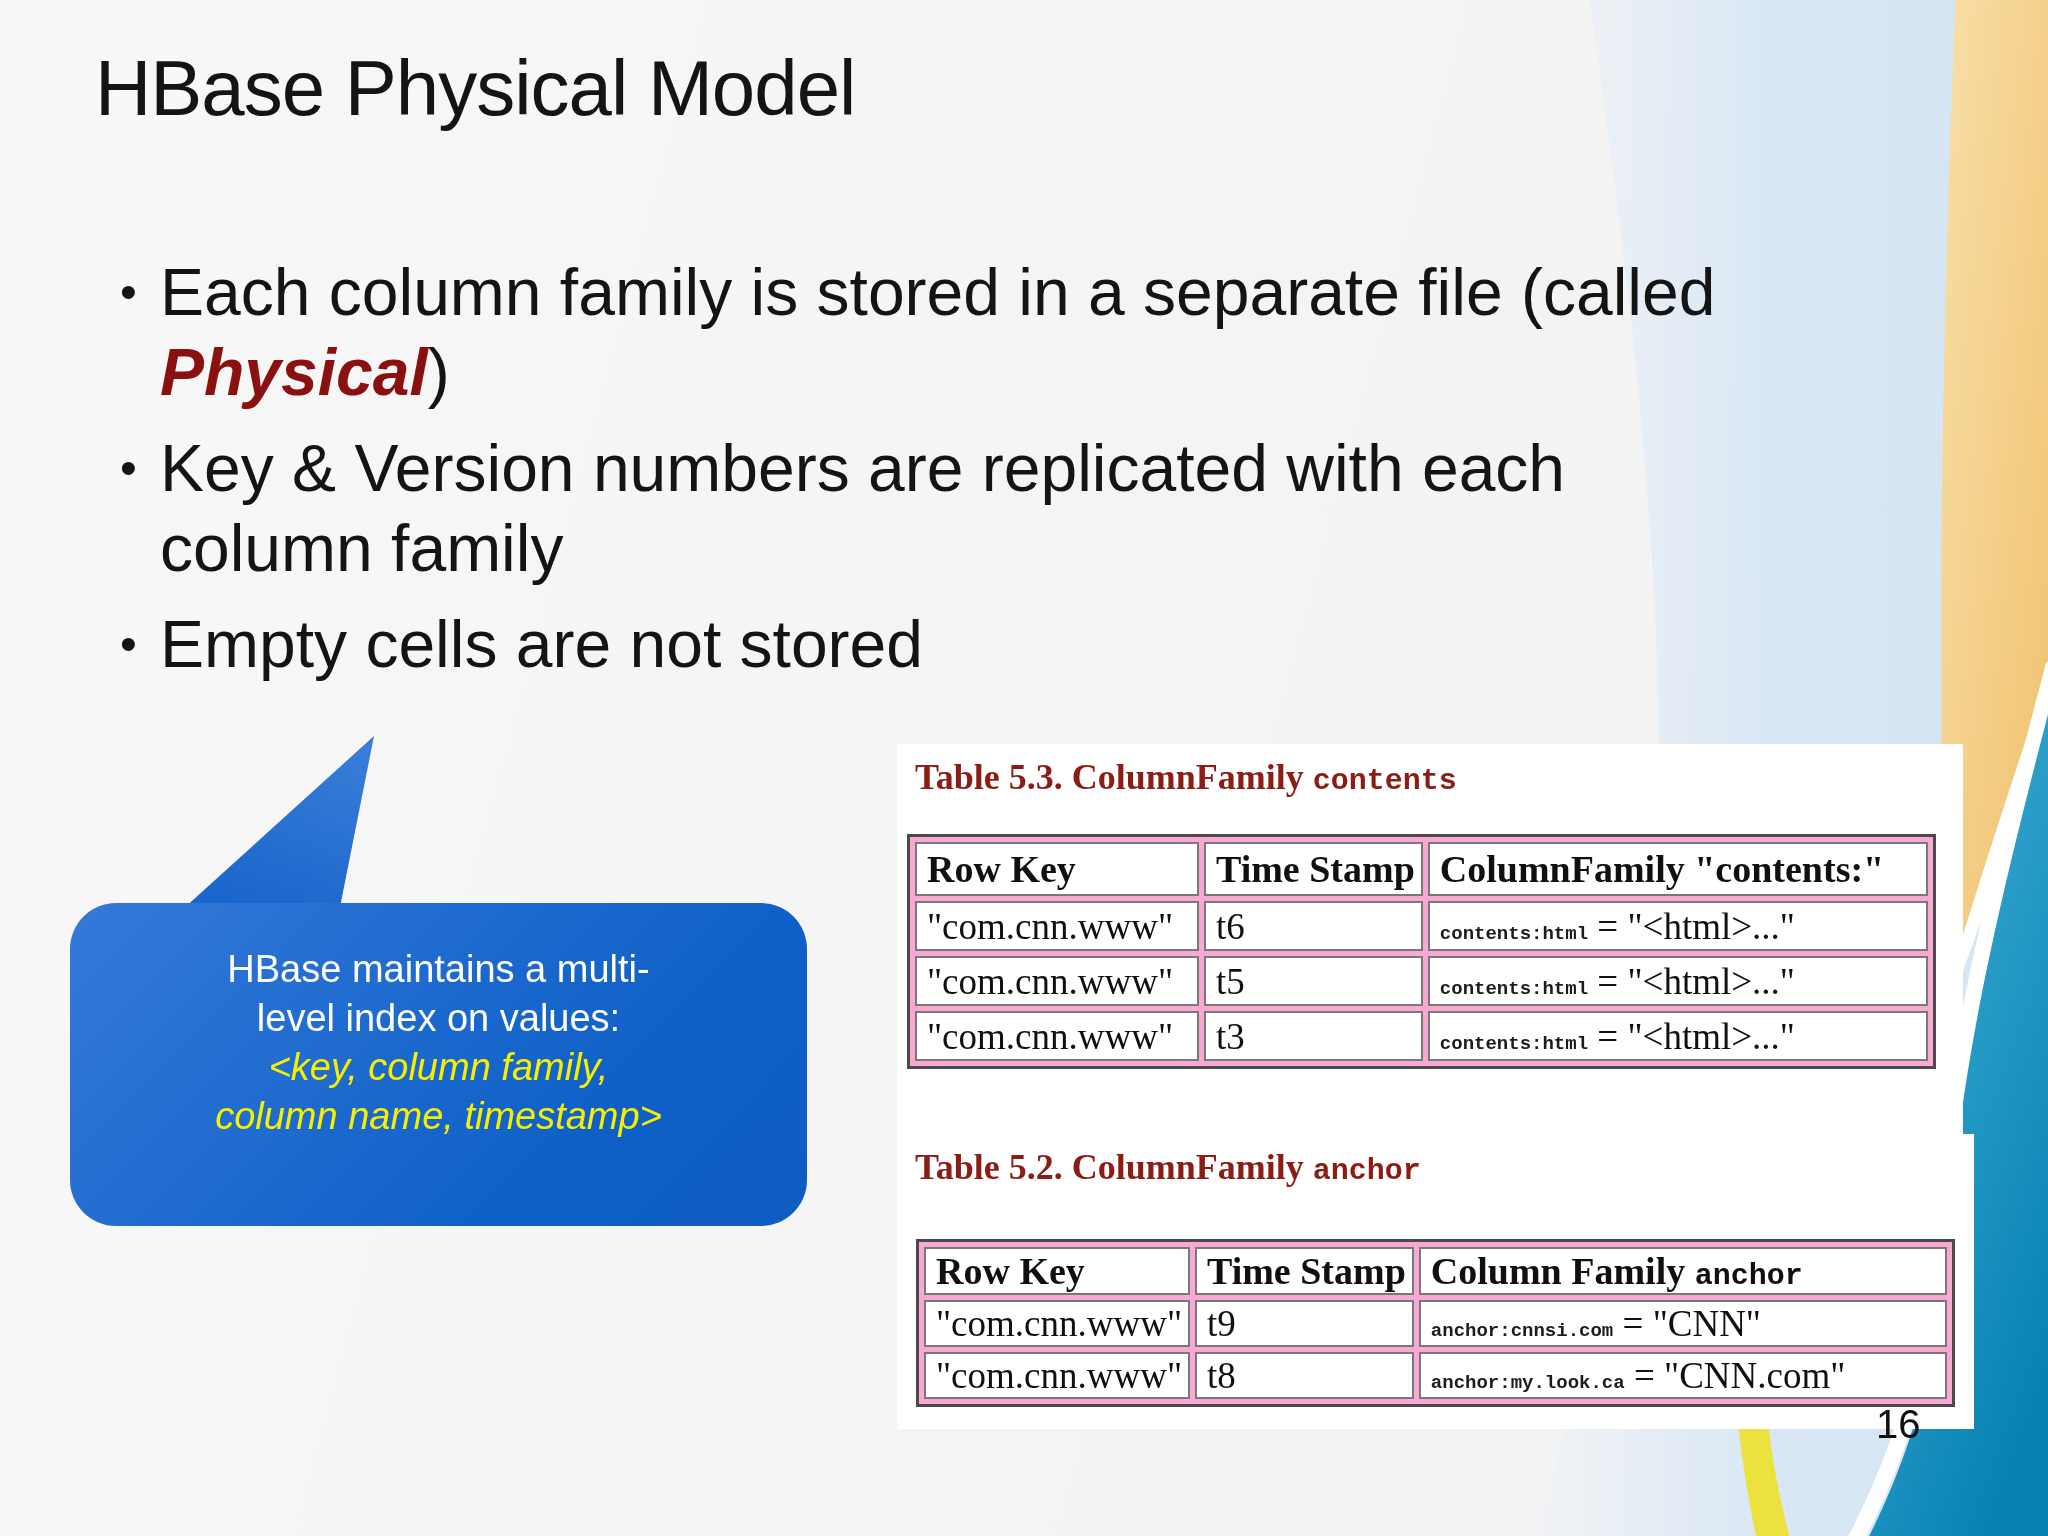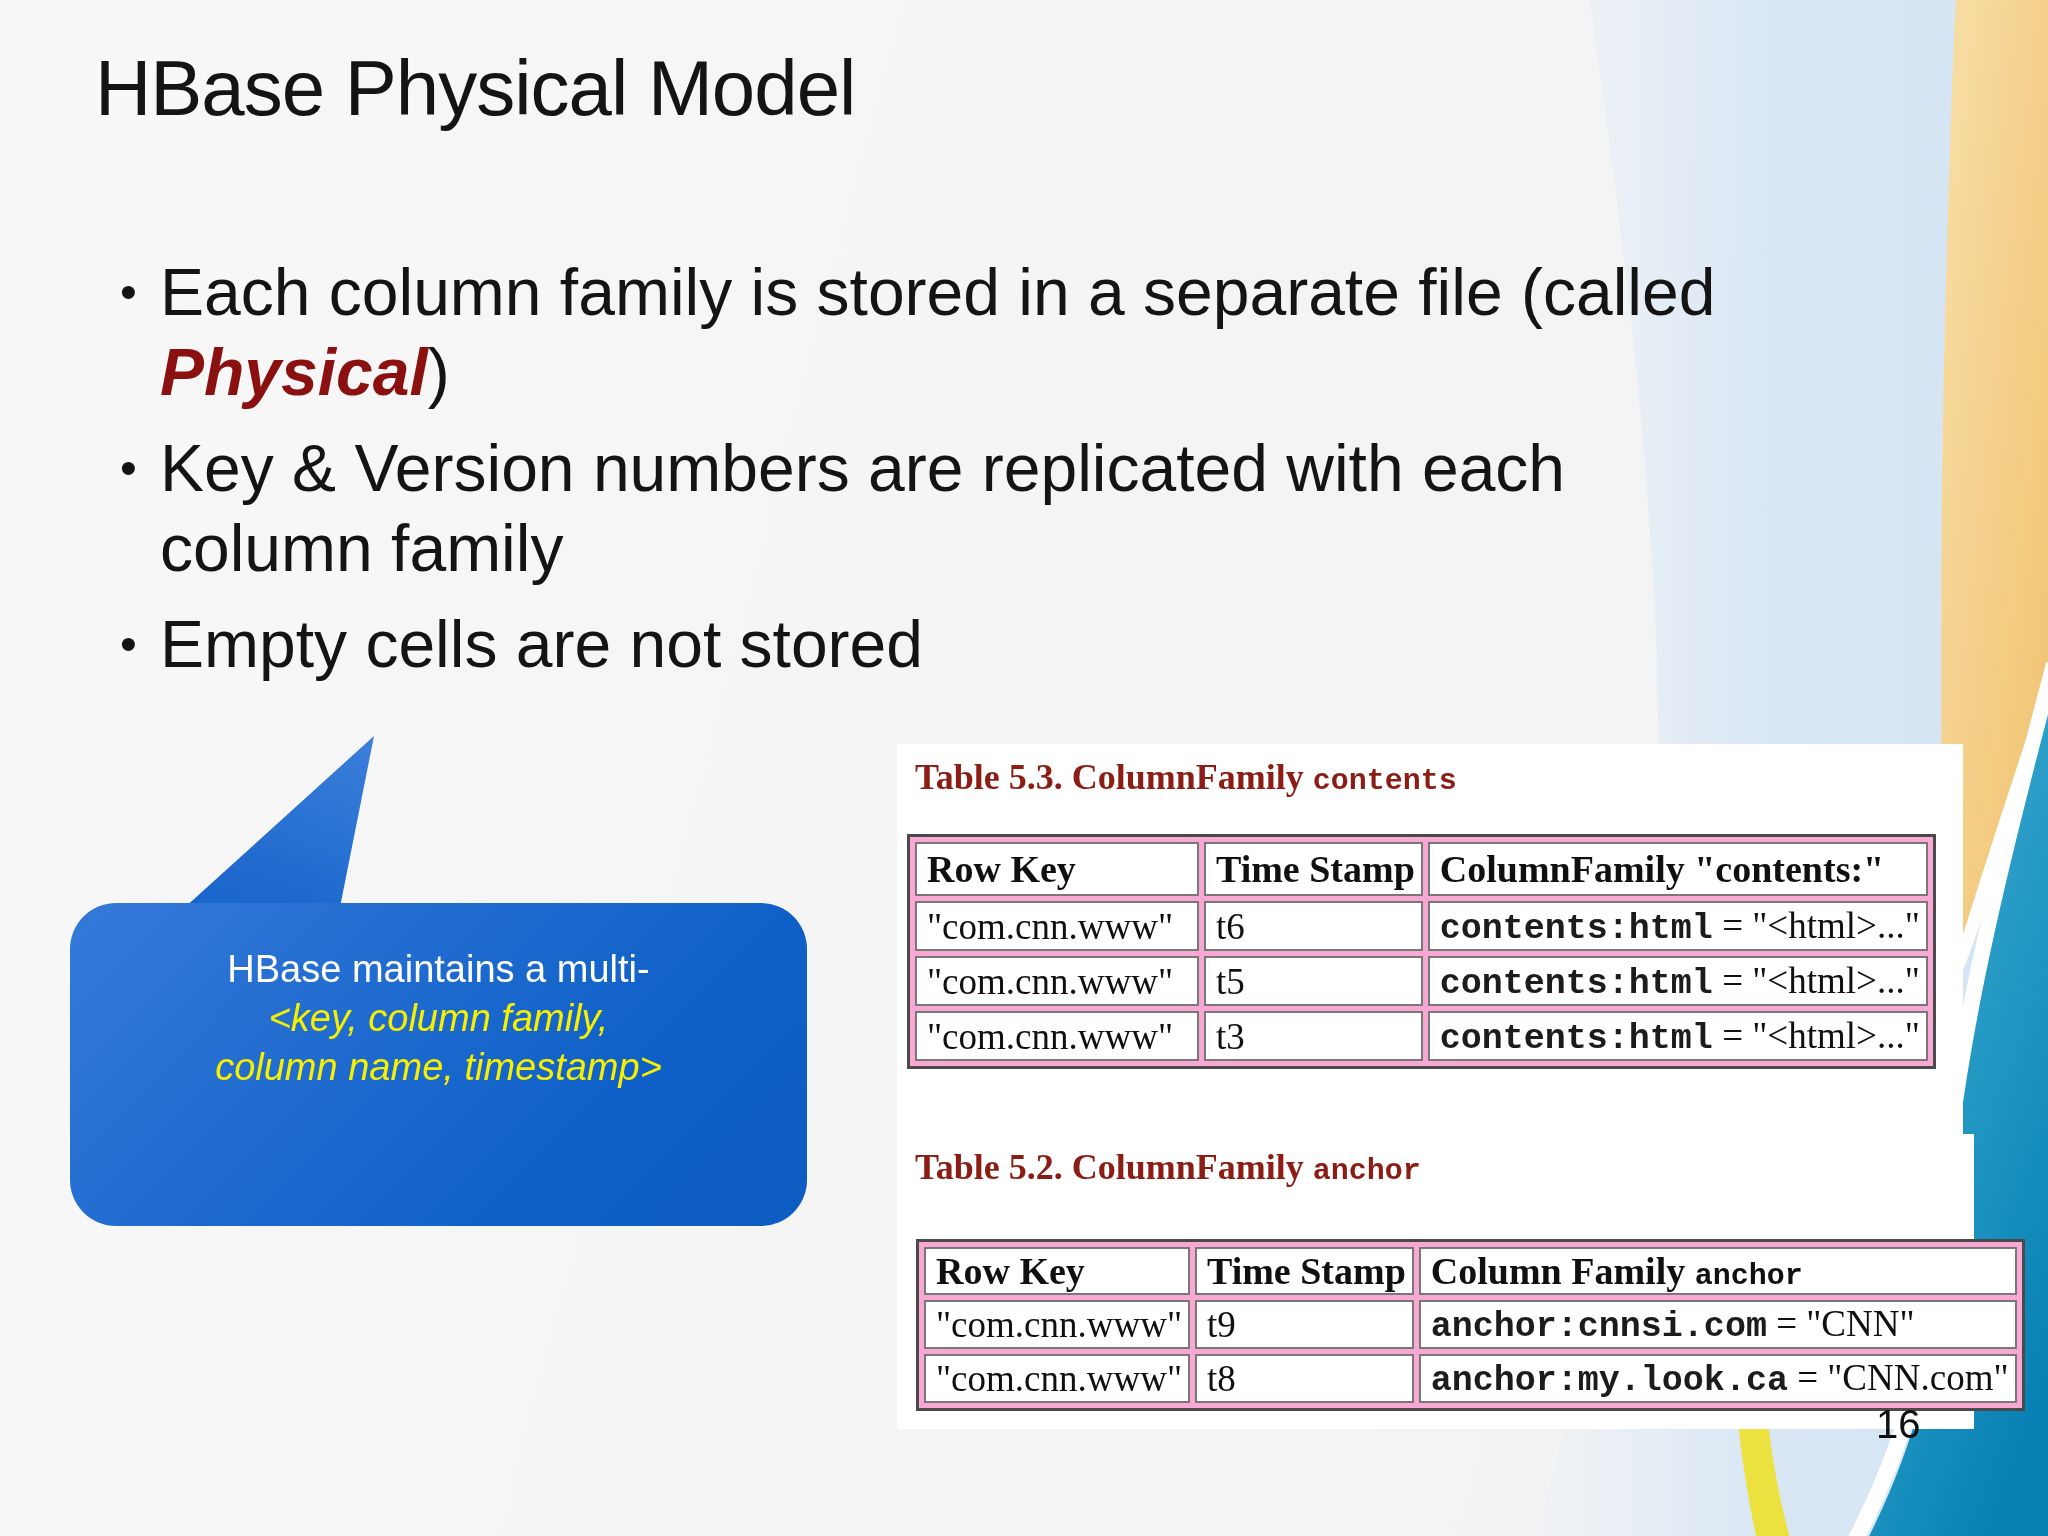--- a/index.html
+++ b/index.html
@@ -55,21 +55,21 @@
     padding:0 6px 0 10px;vertical-align:middle;
     font-family:"Liberation Serif",serif;font-size:37px;color:#101010;
   }
   .htable tr.hdr td{font-weight:bold;font-size:38px;}
   #table1 td{height:46px;}
   #table1 tr.hdr td{height:50px;}
   #table2 td{height:40px;}
   #table2 tr.hdr td{height:44px;}
   #table1 .c1{width:284px;} #table1 .c2{width:211px;} #table1 .c3{width:500px;}
   #table2 .c1{width:258px;} #table2 .c2{width:195px;} #table2 .c3{width:528px;}
-  .cmono{font-family:"Liberation Mono",monospace;font-weight:bold;font-size:35px;color:#1c1c1c;}
+  .cmono{font-family:"Liberation Mono",monospace;font-weight:bold;font-size:19px;color:#1c1c1c;}
   .hmono{font-family:"Liberation Mono",monospace;font-weight:bold;font-size:30px;}
   
   .pagenum{position:absolute;left:1876px;top:1402px;font-size:40px;color:#101010;}
 </style>
 </head>
 <body>
 
 <div id="slide">
 
   <svg id="bg-swoosh" viewBox="0 0 2048 1536">
@@ -110,20 +110,21 @@
     <div class="bullet">
       <span class="dot">•</span>
       <span>Empty cells are not stored</span><span class="em-red"></span><span></span>
     </div>
   </div>
 
   <div class="callout-tail"></div>
   <div class="callout">
     <div class="callout-text">
       <div class="c-line">HBase maintains a multi-</div>
+      <div class="c-line">level index on values:</div>
       <div class="c-line yellow">&lt;key, column family,</div>
       <div class="c-line yellow">column name, timestamp&gt;</div>
     </div>
   </div>
 
   <div class="img-block" id="block1">
     <div class="tcaption" id="cap1">
       <span>Table 5.3. ColumnFamily </span><span class="cap-mono">contents</span>
     </div>
     <table class="htable" id="table1">

